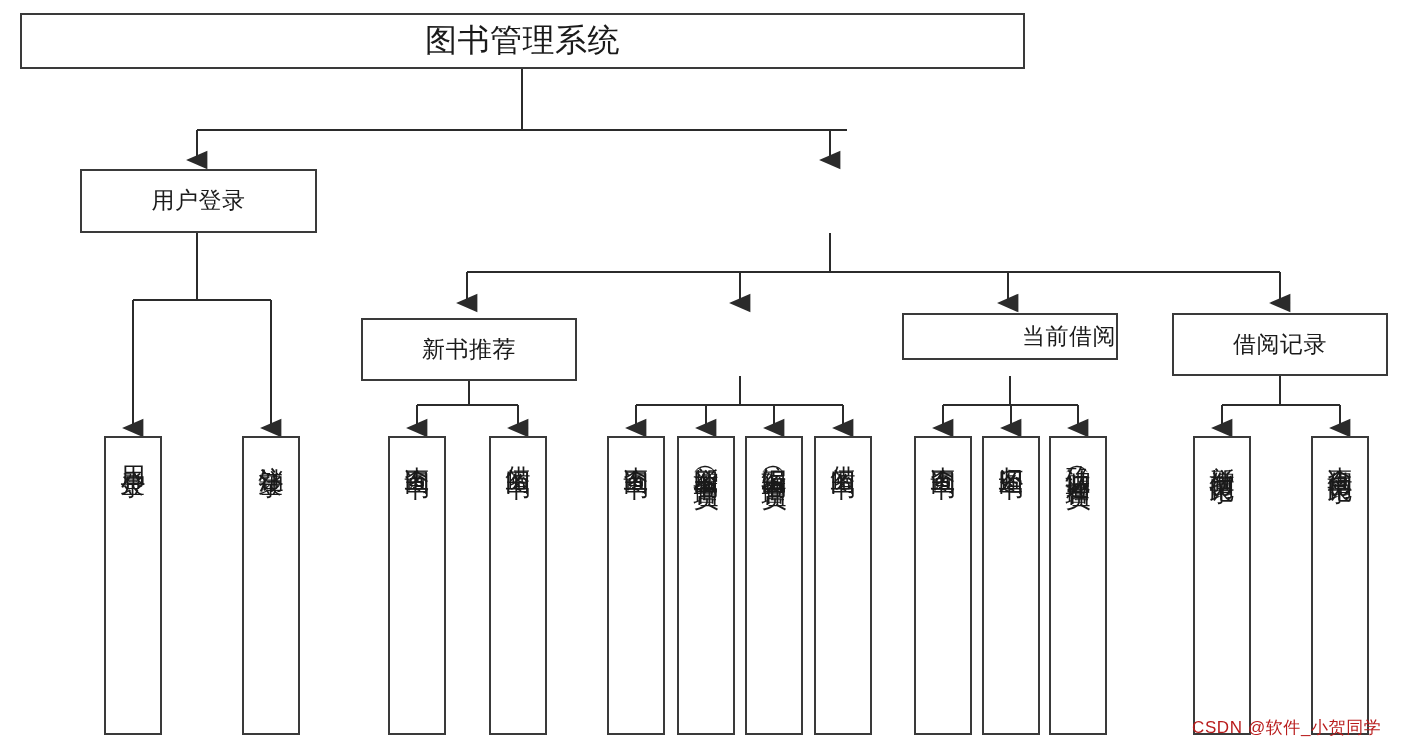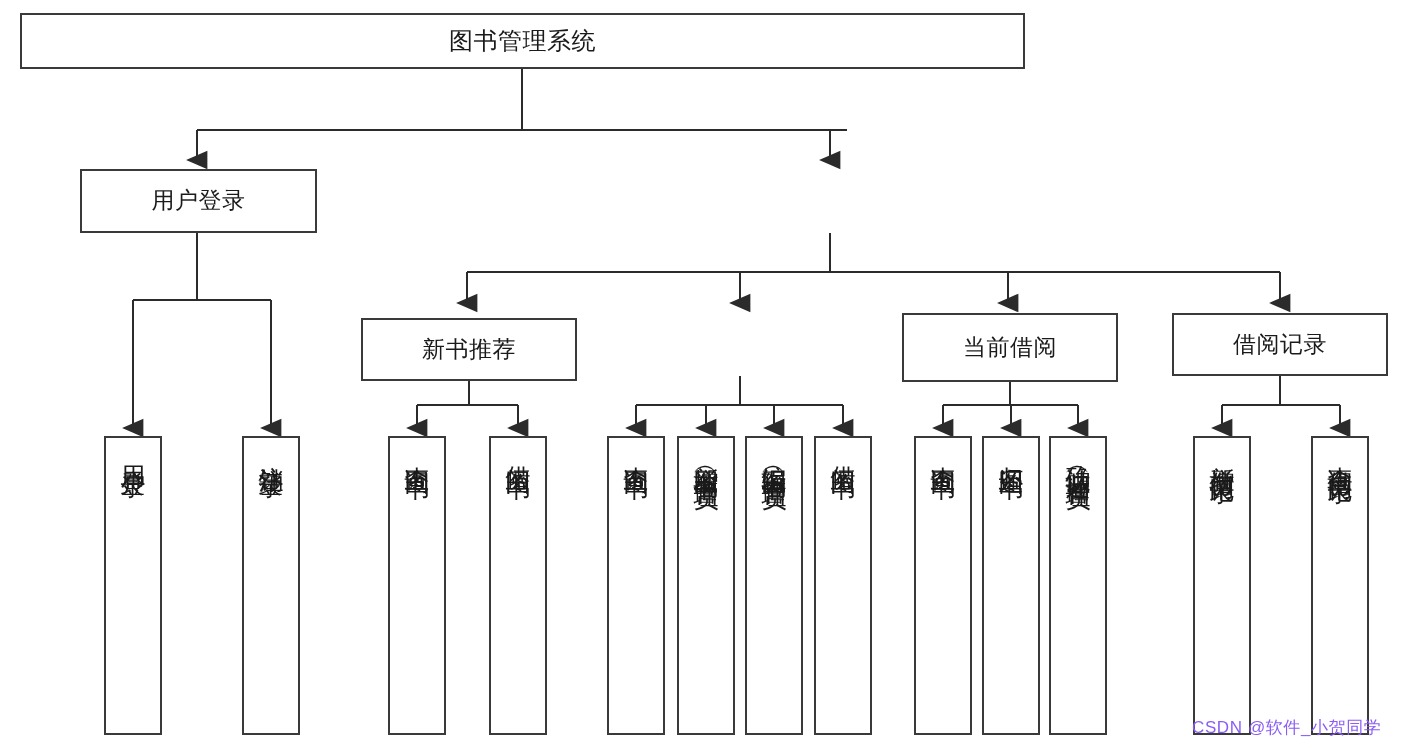--- a/index.html
+++ b/index.html
@@ -51,25 +51,25 @@
     align-items: flex-start;
     padding-top: 8px;
   }
   .node.vertical .node-label {
     writing-mode: vertical-rl;
     text-orientation: upright;
     font-size: 25px;
     letter-spacing: 3px;
     line-height: 1;
   }
-  .node.root .node-label { font-size: 24px; }
+  .node.root .node-label { font-size: 32px; }
   .watermark {
     position: absolute;
     font-size: 17px;
-    color: #8b5cf6;
+    color: #b91c1c;
     letter-spacing: 0.6px;
     white-space: nowrap;
     user-select: none;
   }
 </style>
 </head>
 <body>
 
 <div id="diagram-root">
 
@@ -128,21 +128,21 @@
     <span class="node-label">图书管理系统</span>
   </div>
 
   <div class="node horizontal" style="left:80px; top:169px; width:237px; height:64px;">
     <span class="node-label">用户登录</span>
   </div>
 
   <div class="node horizontal" style="left:361px; top:318px; width:216px; height:63px;">
     <span class="node-label">新书推荐</span>
   </div>
-  <div class="node horizontal" style="left:902px; top:313px; width:216px; height:69px;">
+  <div class="node horizontal" style="left:902px; top:313px; width:216px; height:47px;justify-content:flex-end;">
     <span class="node-label">当前借阅</span>
   </div>
   <div class="node horizontal" style="left:1172px; top:313px; width:216px; height:63px;">
     <span class="node-label">借阅记录</span>
   </div>
 
   <div class="node vertical" style="left:104px; top:436px; width:58px; height:299px;">
     <span class="node-label">用户登录</span>
   </div>
   <div class="node vertical" style="left:242px; top:436px; width:58px; height:299px;">

